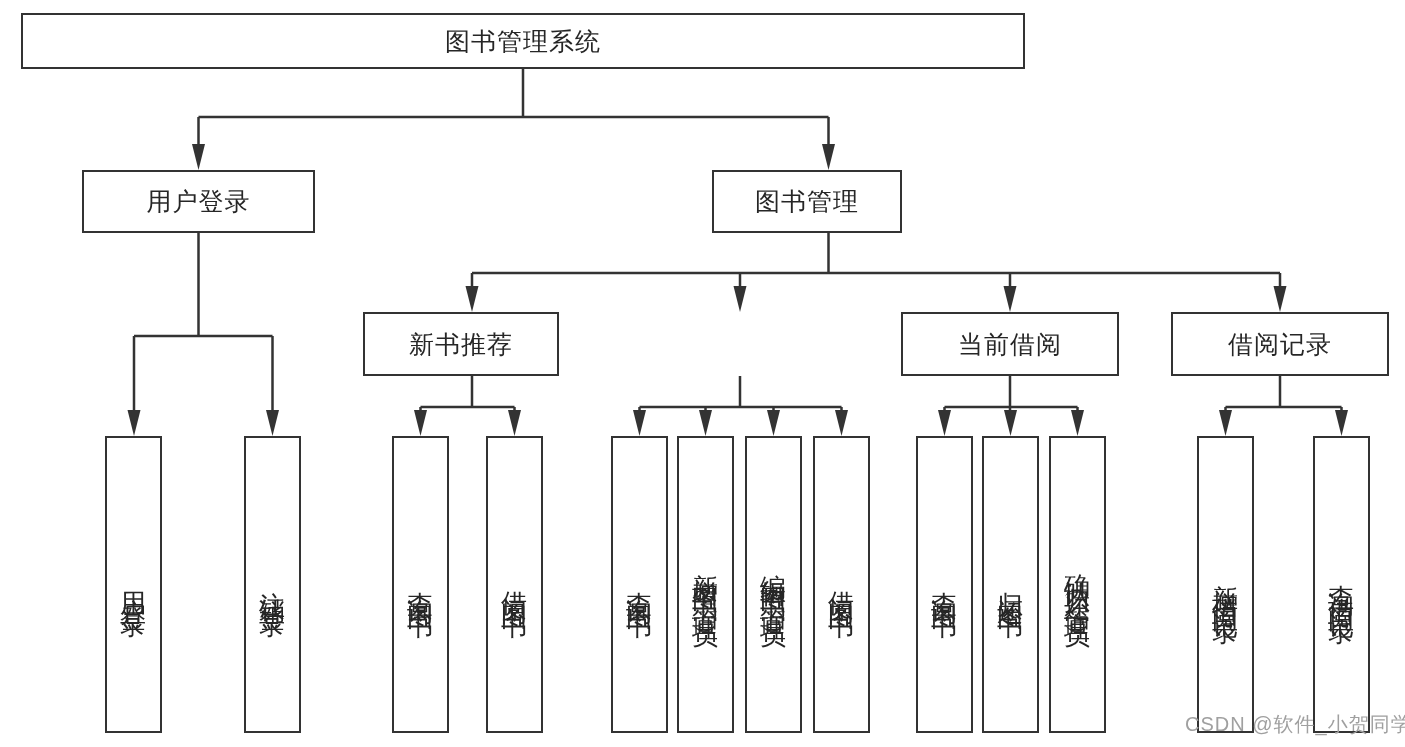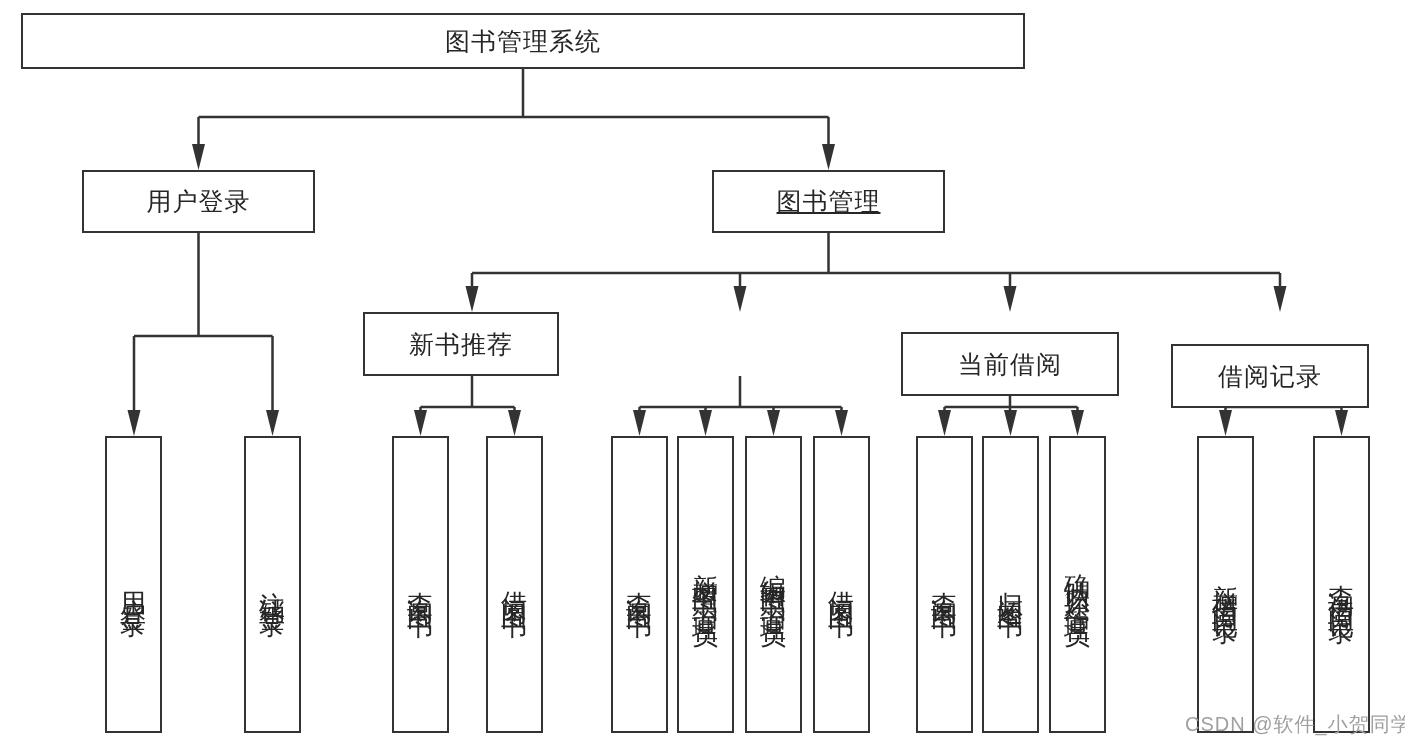--- a/index.html
+++ b/index.html
@@ -49,25 +49,25 @@
   .leaf .vtext {
     writing-mode: vertical-rl;
     text-orientation: mixed;
     font-size: 26px;
     line-height: 1;
     letter-spacing: 7px;
   }
   
   .n-root       { left: 21px;   top: 13px;  width: 1004px; height: 56px; align-items: center; }
   .n-user-login { left: 82px;   top: 170px; width: 233px;  height: 63px; }
-  .n-book-mgmt  { left: 712px;  top: 170px; width: 233px;  height: 63px; text-decoration: underline; }
+  .n-book-mgmt  { left: 712px;  top: 170px; width: 190px;  height: 63px; }
   .n-recommend  { left: 363px;  top: 312px; width: 196px;  height: 64px; }
   .n-borrowing  { left: 631px;  top: 312px; width: 218px;  height: 64px; }
-  .n-current    { left: 901px;  top: 312px; width: 218px;  height: 64px; margin-top: 20px; }
-  .n-records    { left: 1171px; top: 312px; width: 198px;  height: 64px; margin-top: 32px; }
+  .n-current    { left: 901px;  top: 312px; width: 218px;  height: 64px; }
+  .n-records    { left: 1171px; top: 312px; width: 218px;  height: 64px; }
   .leaf { top: 436px; width: 57px; height: 297px; }
   .l-1  { left: 105px;  }
   .l-2  { left: 244px;  }
   .l-3  { left: 392px;  }
   .l-4  { left: 486px;  }
   .l-5  { left: 611px;  }
   .l-6  { left: 677px;  }
   .l-7  { left: 745px;  }
   .l-8  { left: 813px;  }
   .l-9  { left: 916px;  }

